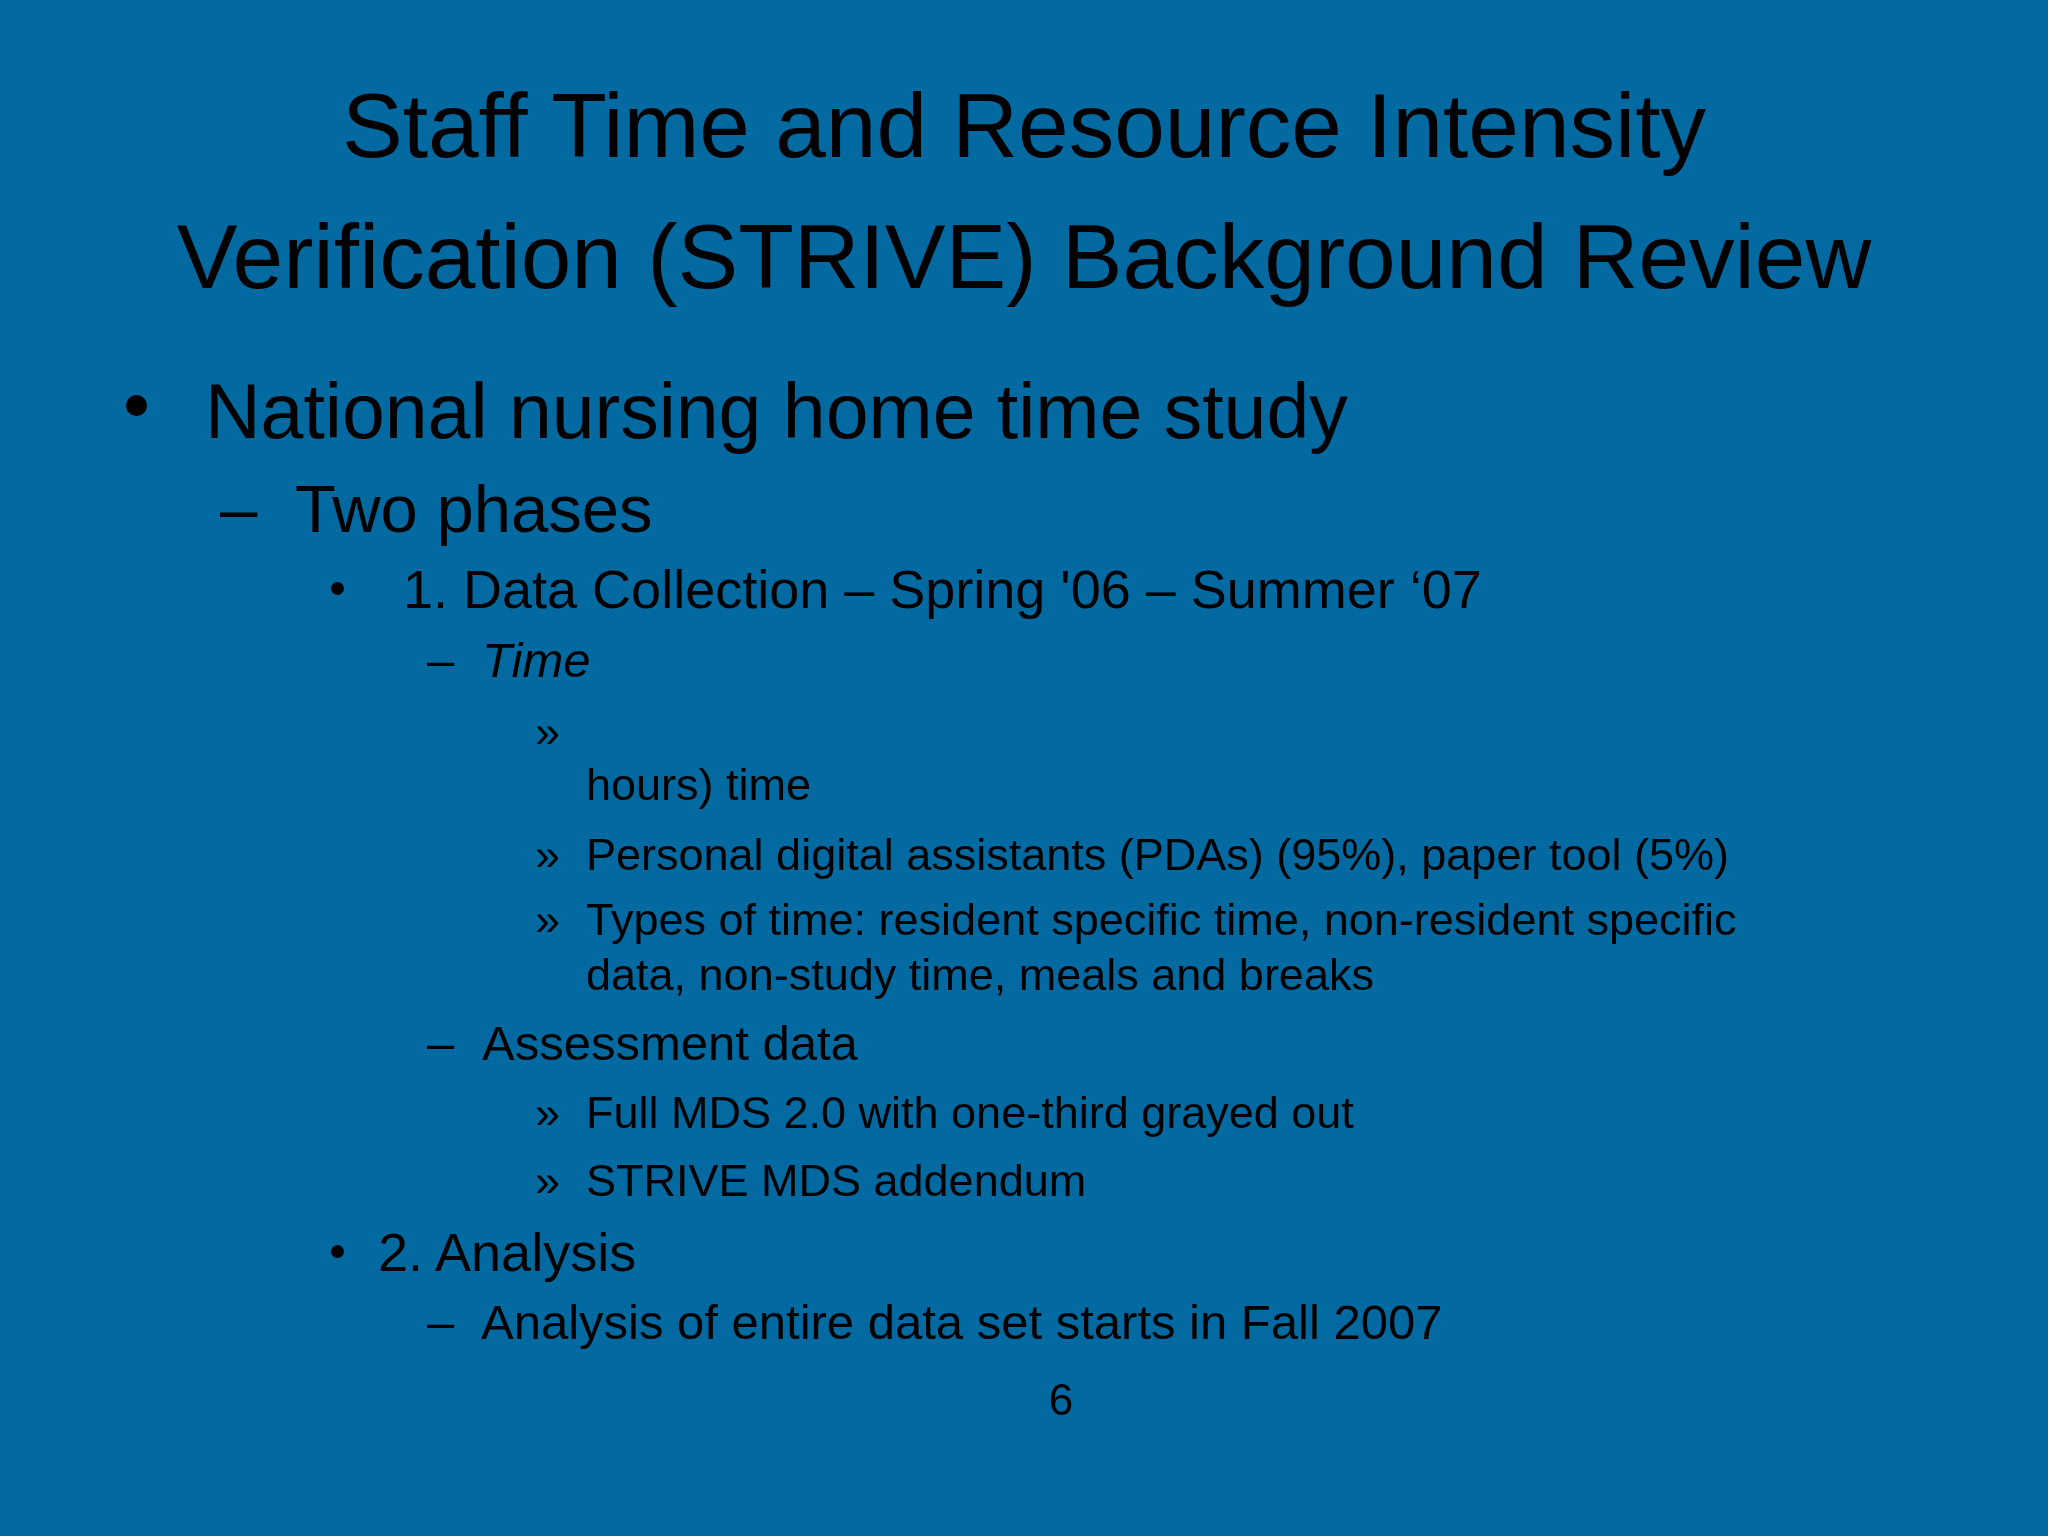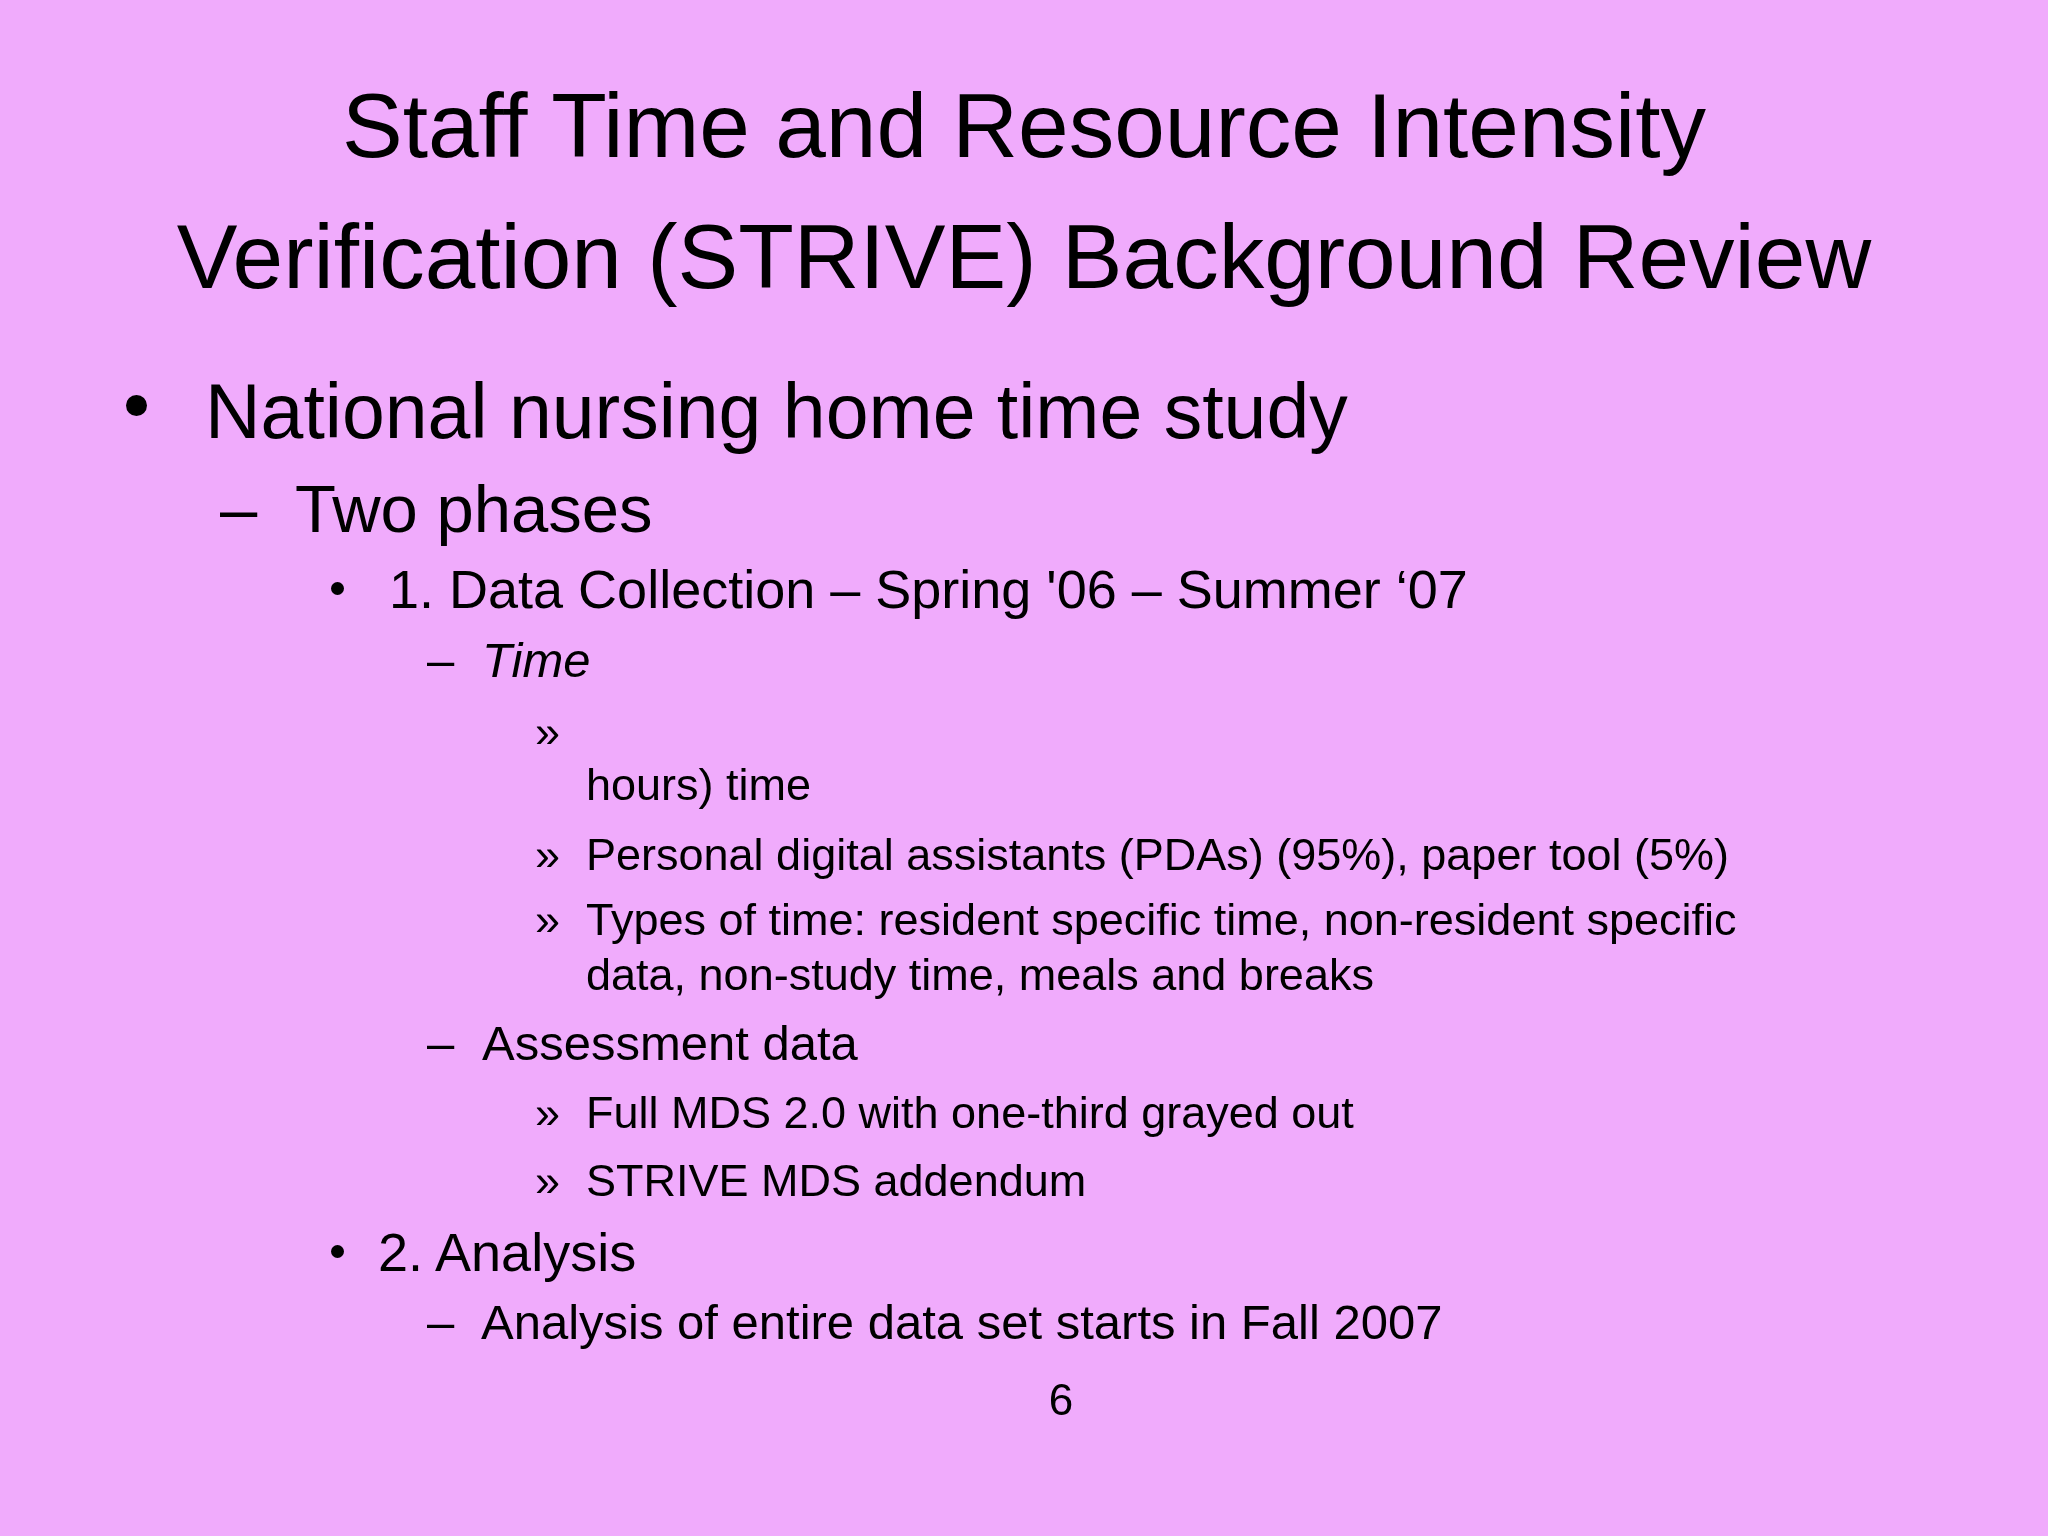--- a/index.html
+++ b/index.html
@@ -13,21 +13,21 @@
     position: relative;
     overflow: hidden;
     font-family: "Liberation Sans", sans-serif;
     color: #000000;
   }
   .slide {
     position: absolute;
     left: 0; top: 0;
     width: 2048px;
     height: 1536px;
-    background: #f0abfc;
+    background: #0369a1;
   }
   .line {
     position: absolute;
     white-space: nowrap;
     line-height: 1;
   }
   .title-line {
     position: absolute;
     left: 0;
     width: 2048px;
@@ -68,21 +68,21 @@
   <div class="title-line" style="top:80px;">Staff Time and Resource Intensity</div>
   <div class="title-line" style="top:211px;">Verification (STRIVE) Background Review</div>
 
   <div class="bullet-dot" style="left:126px; top:395px; width:21px; height:21px;"></div>
   <div class="line l1" style="left:205px; top:373px;">National nursing home time study</div>
 
   <div class="marker l2" style="left:220px; top:475px;">–</div>
   <div class="line l2" style="left:295px; top:475px;">Two phases</div>
 
   <div class="bullet-dot" style="left:331px; top:582px; width:13px; height:13px;"></div>
-  <div class="line l3" style="left:389px; top:562px;">1. Data Collection – Spring '06 – Summer ‘07</div>
+  <div class="line l3" style="left:403px; top:562px;">1. Data Collection – Spring '06 – Summer ‘07</div>
 
   <div class="marker l4" style="left:427px; top:636px;">–</div>
   <div class="line l4" style="left:482px; top:636px;font-style:italic;">Time</div>
 
   <div class="marker l5" style="left:535px; top:709px;">»</div>
   <div class="line l5" style="left:586px; top:762px;">hours) time</div>
 
   <div class="marker l5" style="left:535px; top:832px;">»</div>
   <div class="line l5" style="left:586px; top:832px;">Personal digital assistants (PDAs) (95%), paper tool (5%)</div>
 

